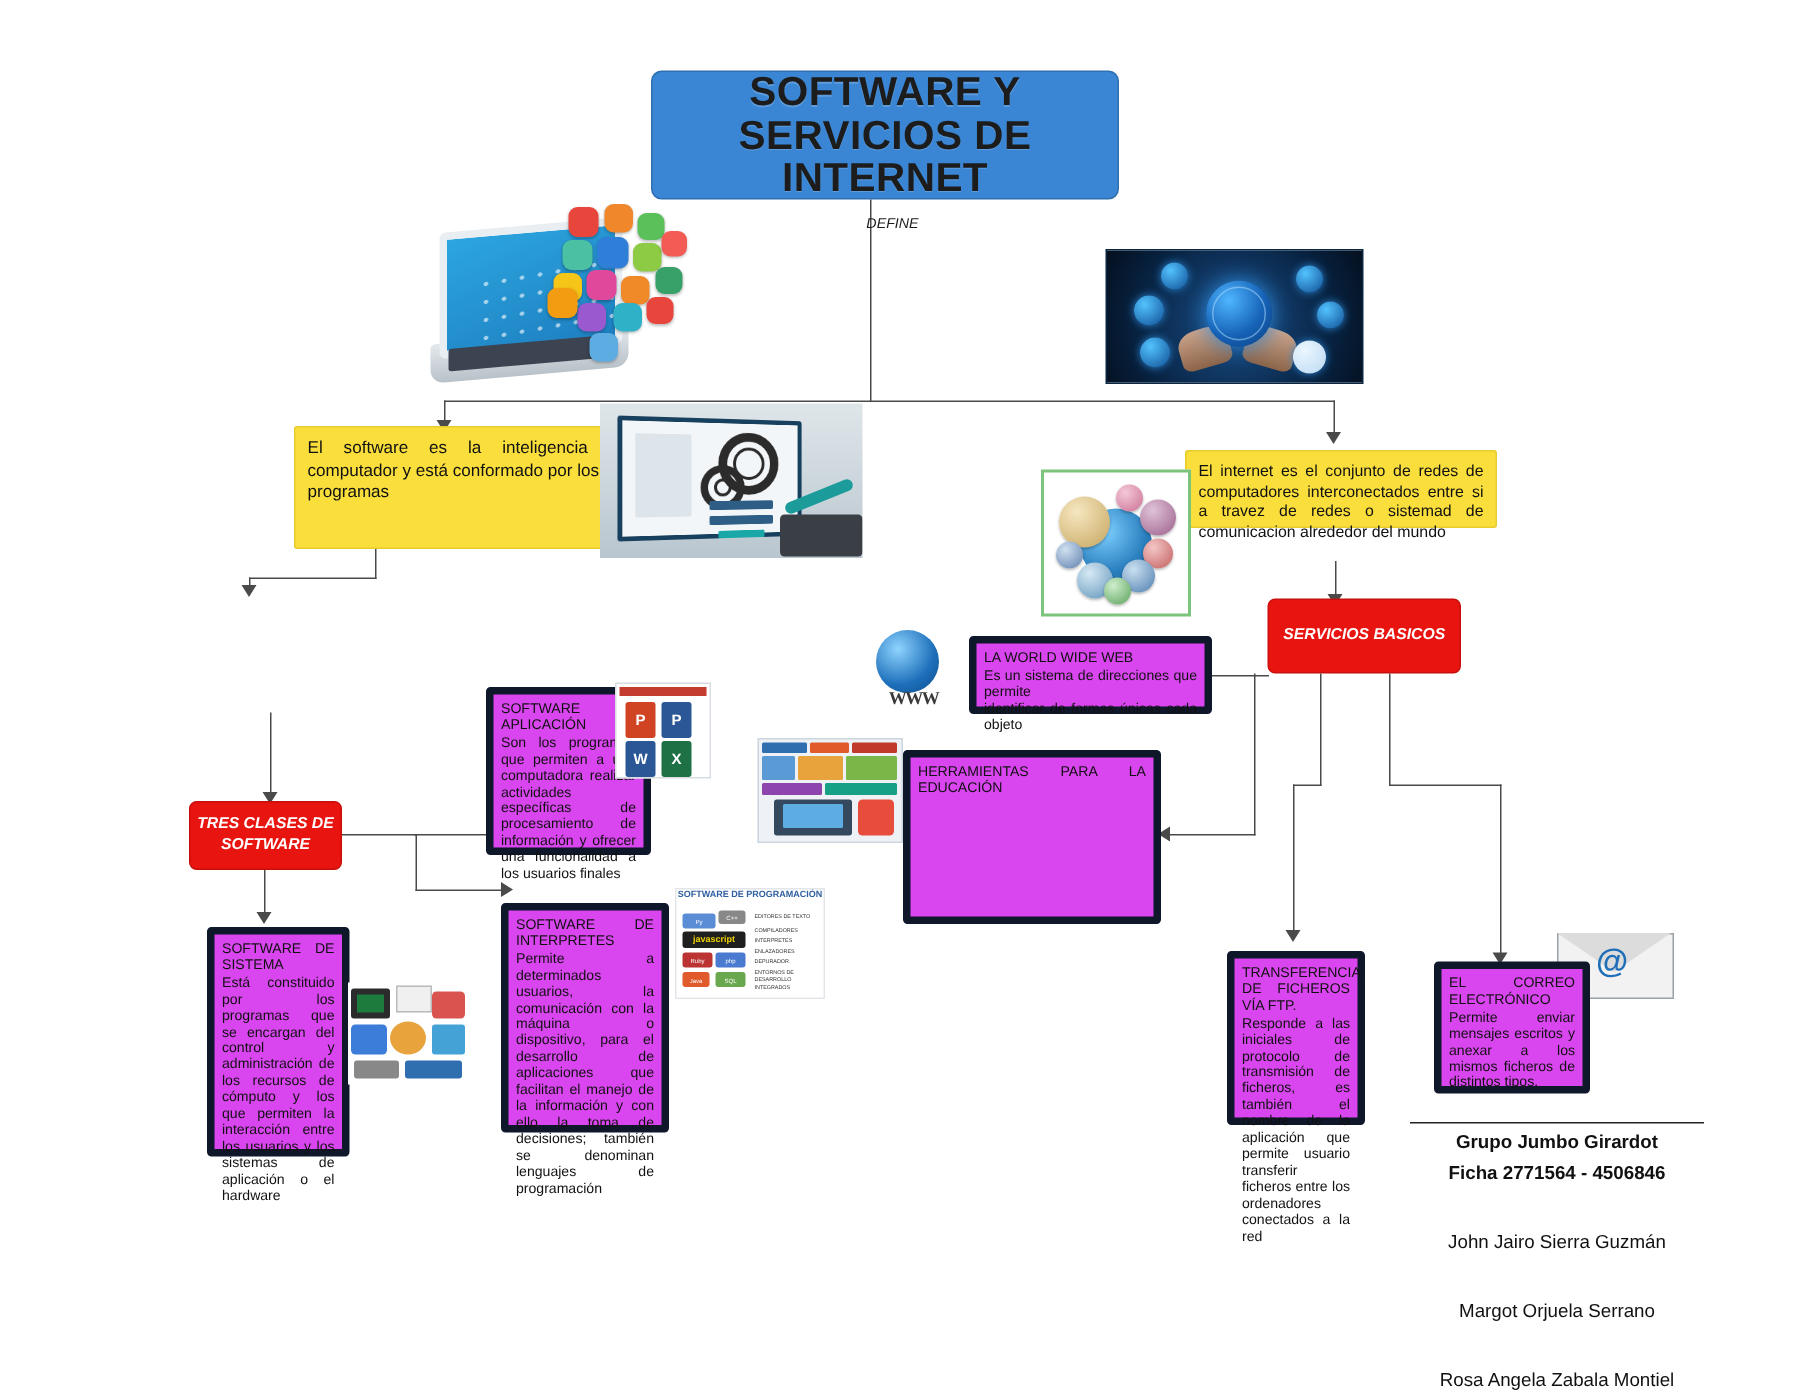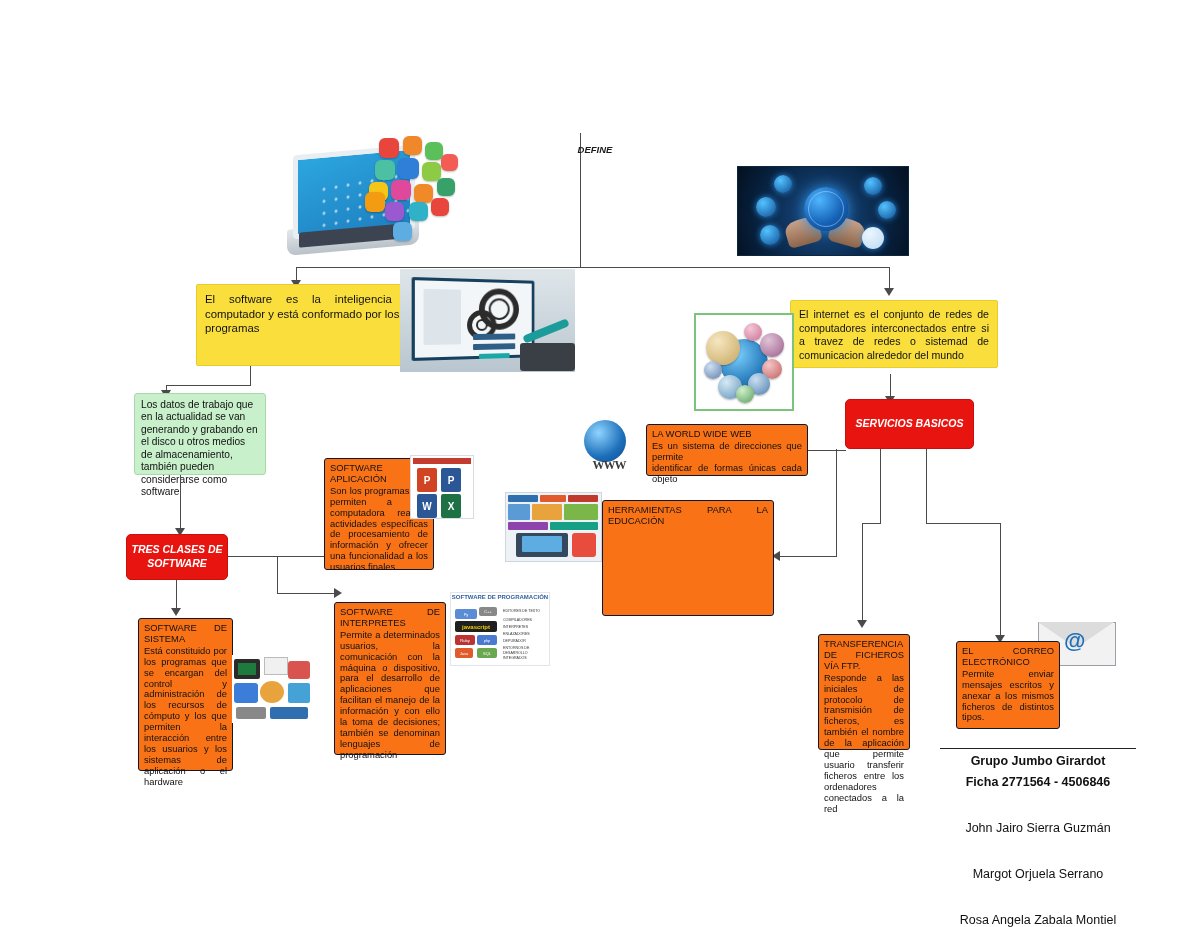--- a/index.html
+++ b/index.html
@@ -11,35 +11,35 @@
   
   .title-box{
     left:434px;top:47px;width:312px;height:86px;
     background:#3a86d4;border:1px solid #2f6fb0;border-radius:7px;
     display:flex;align-items:center;justify-content:center;text-align:center;
     color:#1c1c1c;font-weight:bold;font-size:27px;line-height:1.05;
     letter-spacing:.3px;text-shadow:0 1px 0 rgba(255,255,255,.18);
   }
   .define-label{
     left:565px;top:144px;width:60px;text-align:center;
-    font-size:9.5px;font-style:italic;color:#1a1a1a;font-weight:700;
+    font-size:9.5px;font-style:italic;color:#1a1a1a;font-weight:400;
   }
 
   
   .ybox{
     background:#fadf3c;border:1px solid #e7cc2c;border-radius:2px;
     color:#111;font-size:11.4px;line-height:1.28;padding:7px 8px;
     text-align:justify;
   }
   .gbox{
     background:#c8f0ca;border:1px solid #a9d9ab;border-radius:3px;
     color:#111;font-size:10.2px;line-height:1.22;padding:5px 6px;
   }
   .bbox{
-    background:#f97316;border:1px solid #0f172a;border-radius:3px;
+    background:#d946ef;border:5px solid #0f172a;border-radius:3px;
     color:#111;font-size:9.4px;line-height:1.16;padding:4px 5px;
     text-align:justify;
   }
   .bbox .hd{font-weight:400;display:block;margin-bottom:1px;}
   .rbox{
     background:#e8140f;border:1px solid #c90f0b;border-radius:5px;
     color:#fff;font-style:italic;font-weight:bold;font-size:10.5px;
     display:flex;align-items:center;justify-content:center;text-align:center;
     line-height:1.3;
   }
@@ -125,20 +125,23 @@
   .credits{left:940px;top:748px;width:196px;text-align:center;}
   .cr-rule{border-top:1.4px solid #222;margin:0 0 5px 0;}
   .cr-b{font-weight:bold;font-size:12.5px;color:#111;margin-bottom:7px;font-family:"Liberation Sans",sans-serif;}
   .cr-n{font-size:12.5px;color:#111;margin-bottom:3px;margin-top:32px;}
 </style>
 </head>
 <body>
 
 <div id="canvas">
 
+  <div class="abs title-box">
+    <span>SOFTWARE Y SERVICIOS DE INTERNET</span>
+  </div>
 
   <div class="ln lnv abs" style="left:580px;top:133px;height:135px;"></div>
   <div class="abs define-label">DEFINE</div>
 
   <div class="ln lnh abs" style="left:296px;top:267px;width:594px;"></div>
   <div class="ln lnv abs" style="left:296px;top:267px;height:15px;"></div>
   <div class="ln lnv abs" style="left:889px;top:267px;height:25px;"></div>
   <div class="arrow-d abs" style="left:291px;top:280px;"></div>
   <div class="arrow-d abs" style="left:884px;top:288px;"></div>
 
@@ -189,44 +192,41 @@
       <div class="gear" style="left:62px;top:6px;width:30px;height:30px;"></div>
       <div class="gear" style="left:50px;top:28px;width:20px;height:20px;border-width:5px;"></div>
       <div class="sw-bar" style="left:56px;top:52px;width:44px;height:6px;"></div>
       <div class="sw-bar" style="left:56px;top:62px;width:44px;height:6px;"></div>
       <div class="sw-bar" style="left:62px;top:72px;width:32px;height:5px;background:#19a7a7;"></div>
     </div>
     <div class="abs" style="left:122px;top:58px;width:48px;height:8px;background:#1c9b9b;border-radius:5px;transform:rotate(-22deg);"></div>
     <div class="abs" style="left:120px;top:74px;width:55px;height:28px;background:#3a3f45;border-radius:3px;"></div>
   </div>
 
-  <div class="abs ybox" style="left:790px;top:300px;width:208px;height:68px;font-size:10.6px;">
+  <div class="abs ybox" style="left:790px;top:300px;width:208px;height:52px;font-size:10.6px;">
     <span>El internet es el conjunto de redes de computadores  interconectados entre si a travez de redes o sistemad de comunicacion  alrededor del mundo</span>
   </div>
 
   <div class="pic serv-img">
     <div class="sv-globe"></div>
     <div class="sv-b" style="left:10px;top:16px;width:34px;height:34px;background:radial-gradient(circle at 35% 30%,#f6e7c0,#c6a55f);"></div>
     <div class="sv-b" style="left:48px;top:8px;width:18px;height:18px;background:radial-gradient(circle at 35% 30%,#f3c8d8,#cc6f93);"></div>
     <div class="sv-b" style="left:64px;top:18px;width:24px;height:24px;background:radial-gradient(circle at 35% 30%,#e0c2d8,#9b5f8a);"></div>
     <div class="sv-b" style="left:66px;top:44px;width:20px;height:20px;background:radial-gradient(circle at 35% 30%,#f4c6c6,#c25e5e);"></div>
     <div class="sv-b" style="left:8px;top:46px;width:18px;height:18px;background:radial-gradient(circle at 35% 30%,#cfe0f0,#5f7fae);"></div>
     <div class="sv-b" style="left:22px;top:60px;width:24px;height:24px;background:radial-gradient(circle at 35% 30%,#d7e9f5,#5d93b8);"></div>
     <div class="sv-b" style="left:52px;top:58px;width:22px;height:22px;background:radial-gradient(circle at 35% 30%,#c9dff0,#4f7fae);"></div>
     <div class="sv-b" style="left:40px;top:70px;width:18px;height:18px;background:radial-gradient(circle at 35% 30%,#cfeecd,#5aa15a);"></div>
   </div>
 
   <div class="ln lnv abs" style="left:250px;top:366px;height:20px;"></div>
   <div class="ln lnh abs" style="left:166px;top:385px;width:85px;"></div>
   <div class="ln lnv abs" style="left:166px;top:385px;height:10px;"></div>
   <div class="arrow-d abs" style="left:161px;top:390px;"></div>
 
-  <div class="abs gbox" style="left:134px;top:393px;width:132px;height:82px;">
-    <span>Los datos de trabajo que en la actualidad se van generando y grabando en el disco u otros medios de almacenamiento, también pueden considerarse como software</span>
-  </div>
 
   <div class="ln lnv abs" style="left:180px;top:475px;height:56px;"></div>
   <div class="arrow-d abs" style="left:175px;top:528px;"></div>
 
   <div class="abs rbox" style="left:126px;top:534px;width:102px;height:46px;">
     <span>TRES CLASES DE SOFTWARE</span>
   </div>
 
   <div class="ln lnv abs" style="left:176px;top:580px;height:30px;"></div>
   <div class="arrow-d abs" style="left:171px;top:608px;"></div>

